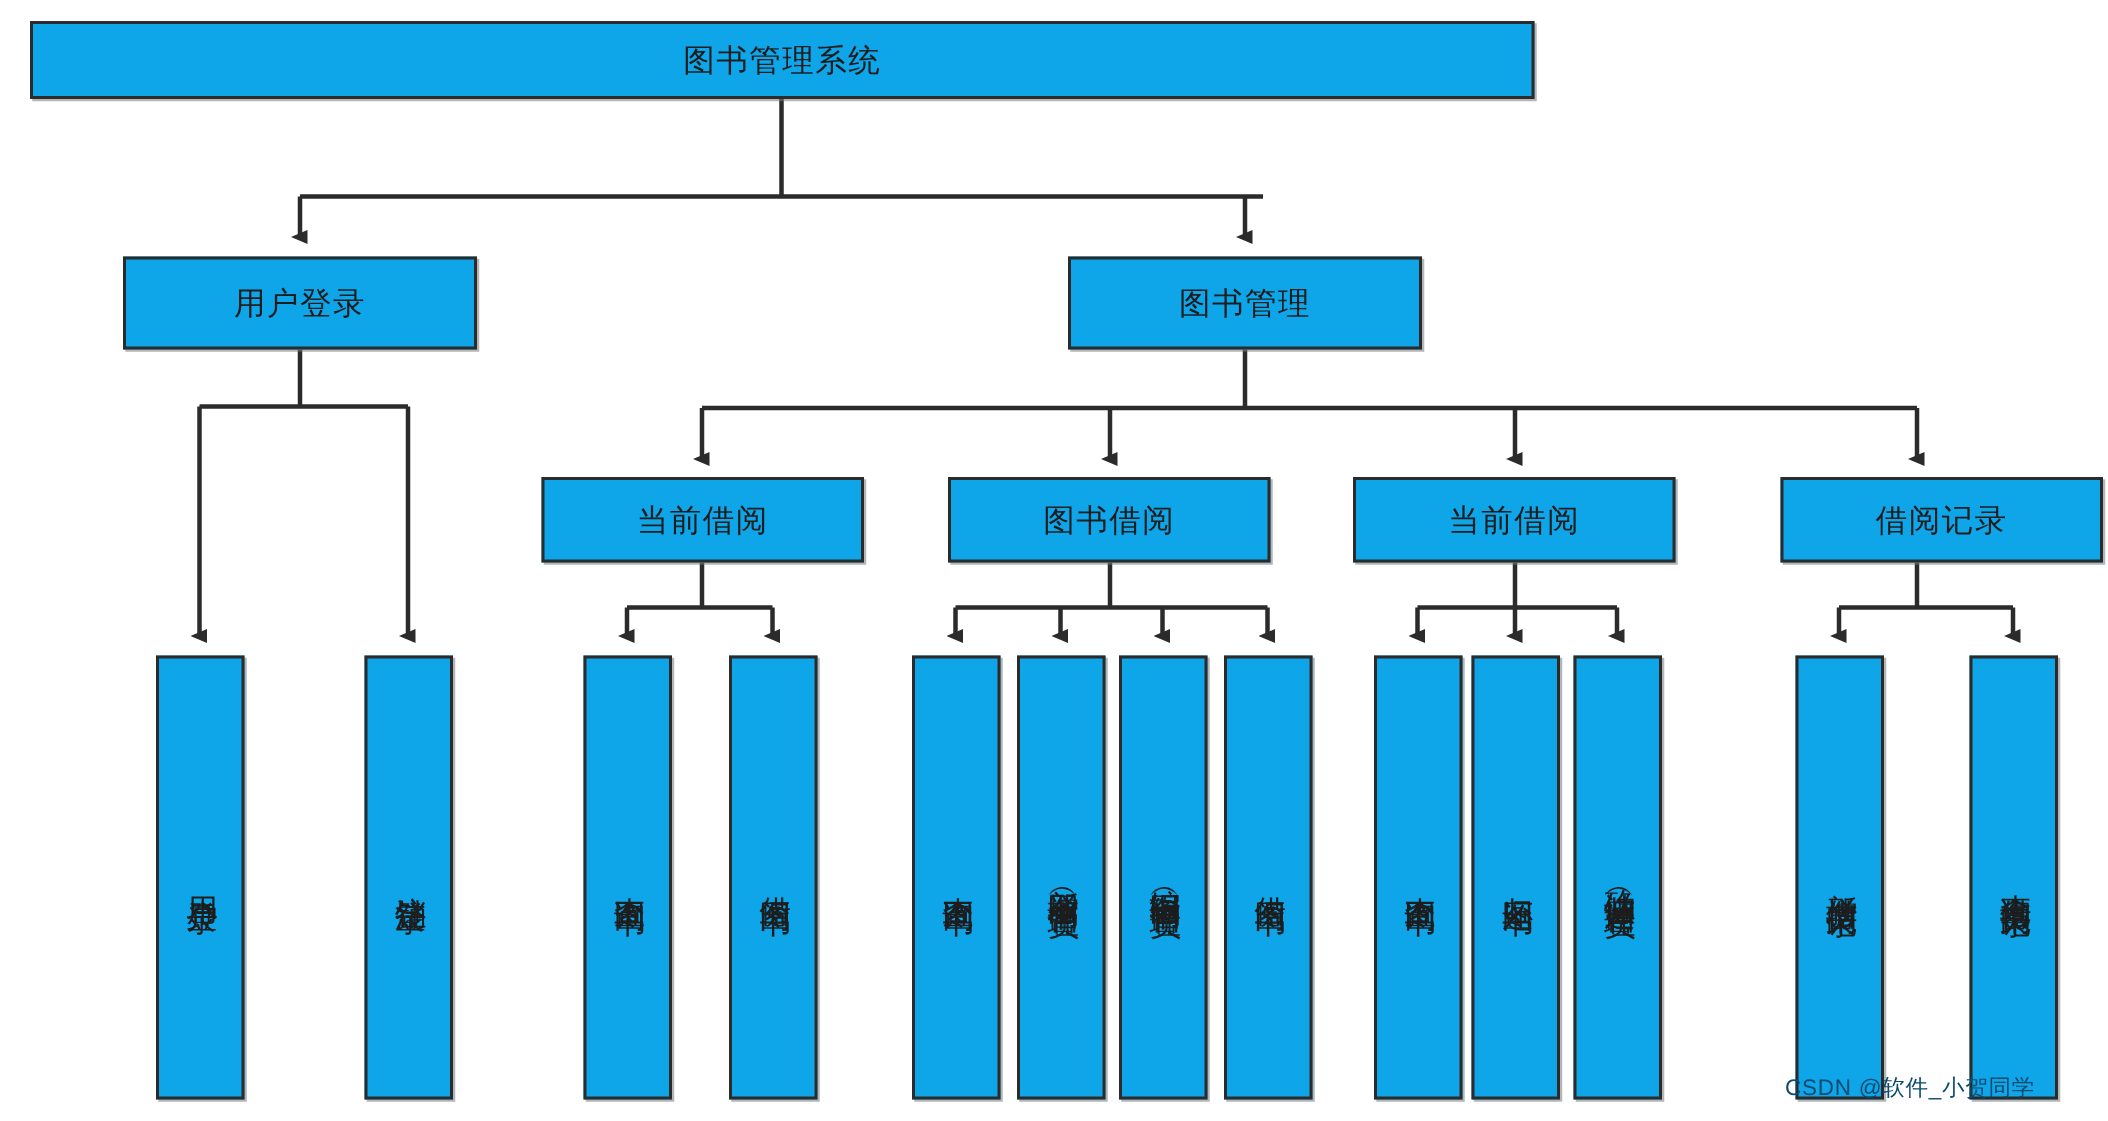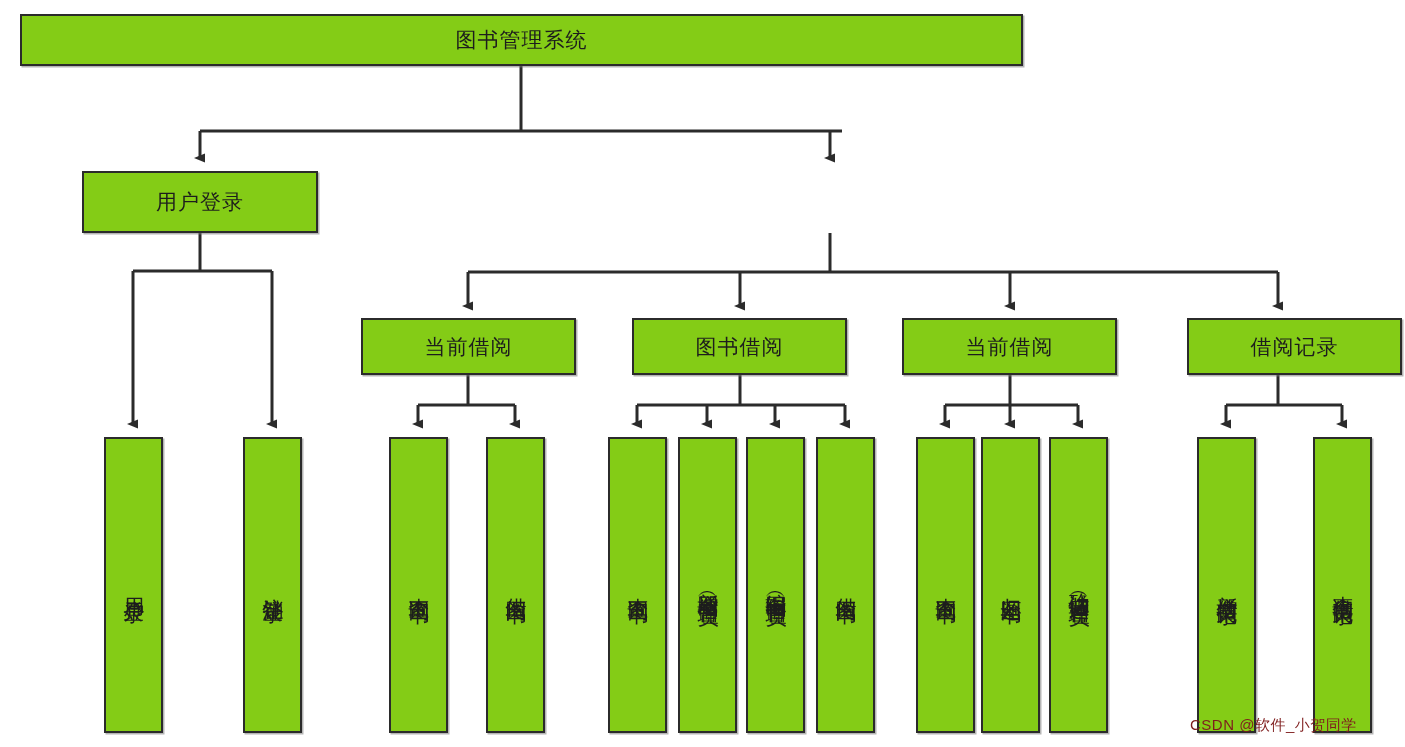--- a/index.html
+++ b/index.html
@@ -20,21 +20,21 @@
   #edges {
     position: absolute;
     left: 0;
     top: 0;
     width: 1405px;
     height: 747px;
   }
   .node {
     position: absolute;
     box-sizing: border-box;
-    background: #84cc16;
+    background: #0ea5e9;
     border: 2px solid #2b2b2b;
     box-shadow: 1.5px 1.5px 0 0 rgba(120,120,120,0.55);
     display: flex;
     align-items: center;
     justify-content: center;
     color: #1d1d1d;
   }
   .node.horiz {
     font-size: 21px;
     letter-spacing: 1px;
@@ -49,21 +49,21 @@
     text-align: center;
   }
   .node.vert .txt {
     writing-mode: vertical-rl;
     text-orientation: upright;
     display: block;
   }
   .watermark {
     position: absolute;
     font-size: 15px;
-    color: #7f1d1d;
+    color: #0c4a6e;
     letter-spacing: 0.5px;
     white-space: nowrap;
     pointer-events: none;
   }
 </style>
 </head>
 <body>
 
 <div id="canvas">
 
@@ -117,20 +117,23 @@
     </g>
   </svg>
 
   <div class="node horiz" style="left:20px; top:14px; width:1003px; height:52px;">
     <span class="txt">图书管理系统</span>
   </div>
 
   <div class="node horiz" style="left:82px; top:171px; width:236px; height:62px;">
     <span class="txt">用户登录</span>
   </div>
+  <div class="node horiz" style="left:712px; top:171px; width:236px; height:62px;">
+    <span class="txt">图书管理</span>
+  </div>
 
   <div class="node horiz" style="left:361px; top:318px; width:215px; height:57px;">
     <span class="txt">当前借阅</span>
   </div>
   <div class="node horiz" style="left:902px; top:318px; width:215px; height:57px;">
     <span class="txt">当前借阅</span>
   </div>
   <div class="node horiz" style="left:632px; top:318px; width:215px; height:57px;">
     <span class="txt">图书借阅</span>
   </div>

